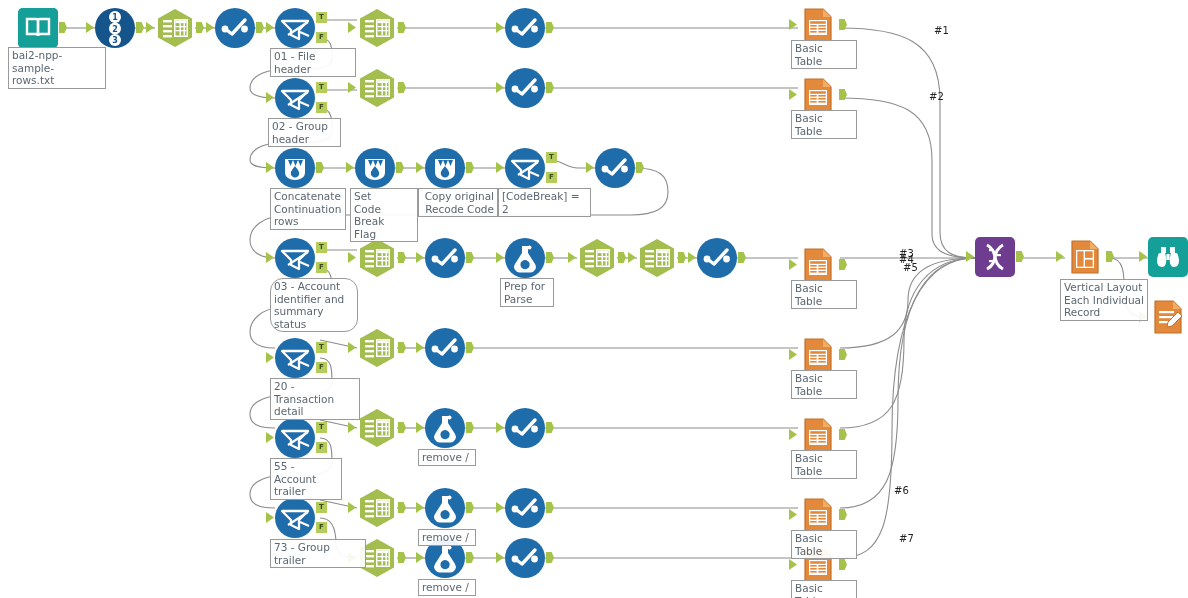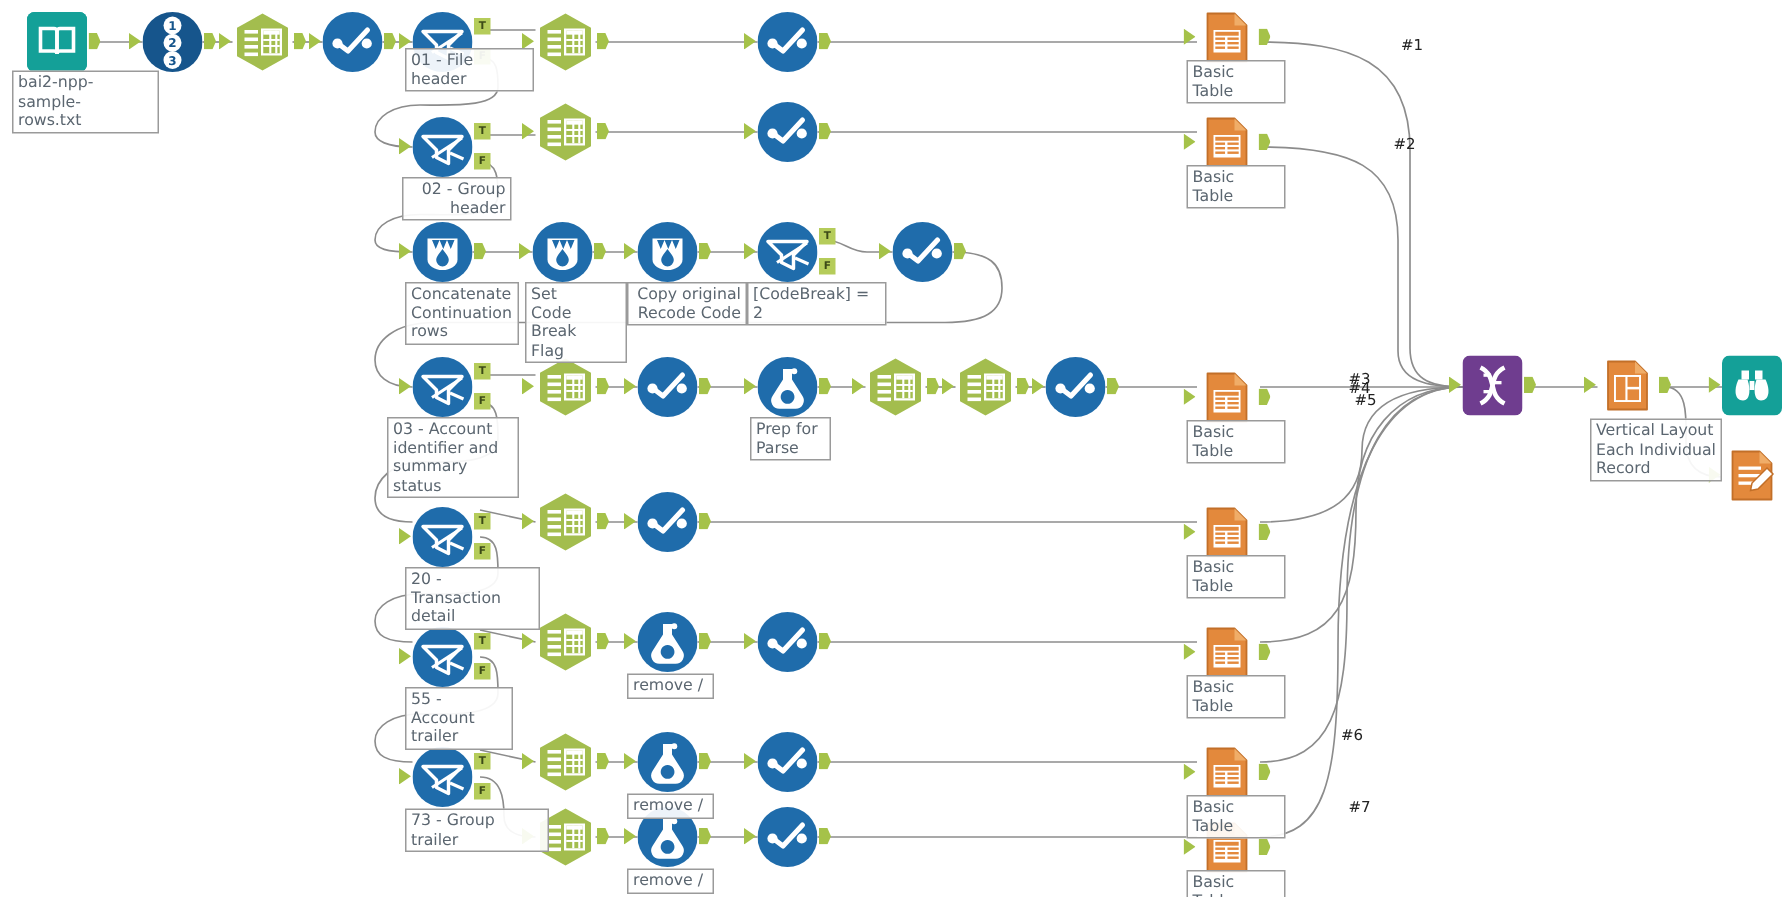--- a/index.html
+++ b/index.html
@@ -732,35 +732,35 @@
             <rect x="11" y="24" width="10" height="2.2" fill="#fff"></rect>
             <path d="M30 15 l4 4 l-10 10 l-5 1 l1 -5 z" fill="#fff" stroke="#c26f28" stroke-width="1"></path>
           </svg></div>
         <div class="anchor in" style="left: -9px; top: 14px;"></div>
       </div>
     </div>
 
   <div id="annotations">
       <div class="anno" style="left: 8px; top: 47px; width: 90px;">bai2-npp-sample-
 rows.txt</div>
-      <div class="anno" style="left: 270px; top: 32px; width: 78px;">01 - File header</div>
+      <div class="anno" style="left: 270px; top: 48px; width: 78px;">01 - File header</div>
       <div class="anno" style="left: 791px; top: 40px; width: 58px;">Basic Table</div>
-      <div class="anno" style="left: 268px; top: 118px; width: 65px; text-align: right;">02 - Group
+      <div class="anno" style="left: 268px; top: 118px; width: 65px;">02 - Group
 header</div>
       <div class="anno" style="left: 791px; top: 110px; width: 58px;">Basic Table</div>
       <div class="anno" style="left: 270px; top: 188px; width: 68px;">Concatenate
 Continuation
 rows</div>
       <div class="anno" style="left: 350px; top: 188px; width: 60px;">Set
 Code Break
 Flag</div>
       <div class="anno" style="left: 418px; top: 188px; width: 72px; text-align: right;">Copy original
 Recode Code</div>
       <div class="anno" style="left: 498px; top: 188px; width: 85px;">[CodeBreak] = 2</div>
-      <div class="anno" style="left: 258px; top: 278px; width: 80px;">03 - Account
+      <div class="anno" style="left: 270px; top: 278px; width: 80px; border-radius: 13px;">03 - Account
 identifier and
 summary status</div>
       <div class="anno" style="left: 500px; top: 278px; width: 46px;">Prep for
 Parse</div>
       <div class="anno" style="left: 791px; top: 280px; width: 58px;">Basic Table</div>
       <div class="anno" style="left: 270px; top: 378px; width: 82px;">20 - Transaction
 detail</div>
       <div class="anno" style="left: 791px; top: 370px; width: 58px;">Basic Table</div>
       <div class="anno" style="left: 270px; top: 458px; width: 64px;">55 - Account
 trailer</div>

